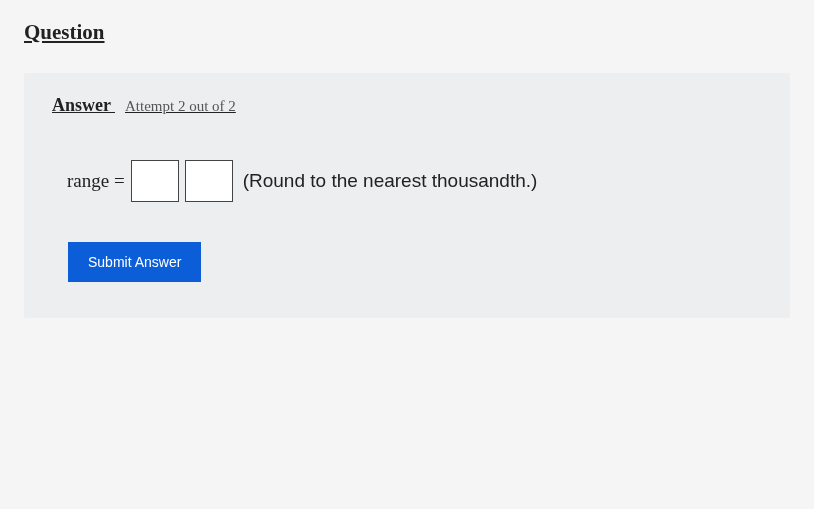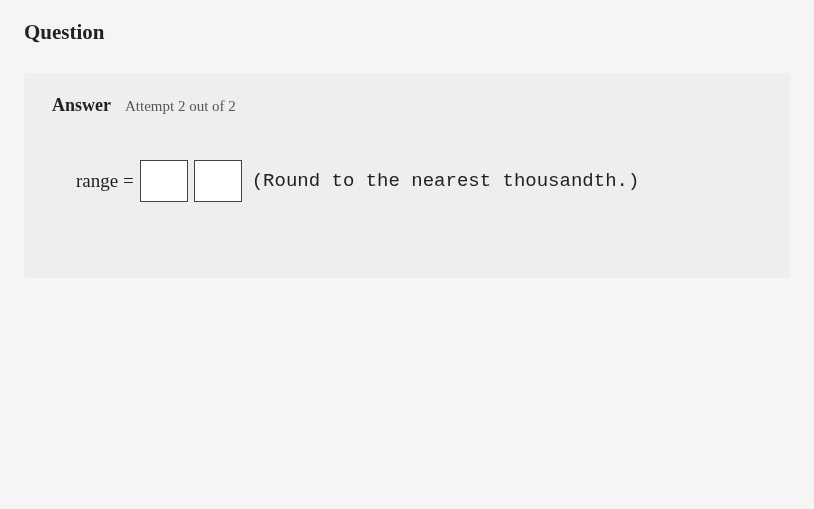--- a/index.html
+++ b/index.html
@@ -13,73 +13,75 @@
       font-family: Georgia, 'Times New Roman', serif;
       background: #f5f5f5;
       color: #222;
       padding: 20px 24px;
       overflow: hidden;
     }
     .question-header {
       font-weight: bold;
       font-size: 21px;
       margin-bottom: 28px;
+      text-decoration: underline;
     }
     .prompt-text {
       font-size: 21px;
       margin-bottom: 26px;
       line-height: 1.4;
     }
     .data-set {
       font-size: 24px;
       margin-bottom: 36px;
       font-family: 'Times New Roman', serif;
     }
     .answer-panel {
       background: #eceef0;
       padding: 22px 28px 36px 28px;
       border-radius: 2px;
     }
     .answer-header {
       margin-bottom: 44px;
+      text-decoration: underline;
     }
     .answer-label {
       font-weight: bold;
       font-size: 18px;
       color: #222;
     }
     .attempt-text {
       font-size: 15px;
       color: #555;
       margin-left: 10px;
     }
     .inputs-row {
       display: flex;
       align-items: center;
       flex-wrap: nowrap;
       font-size: 19px;
       margin-bottom: 40px;
-      margin-left: 24px;
+      margin-left: 15px;
       gap: 6px;
       white-space: nowrap;
     }
     .eq-label {
       font-family: 'Times New Roman', serif;
     }
     .answer-input {
       width: 48px;
       height: 42px;
       border: 1.5px solid #444;
       background: #fff;
       font-size: 18px;
       text-align: center;
       padding: 2px;
     }
     .round-note {
-      font-family: Liberation Mono, monospace;
+      font-family: Liberation Sans, sans-serif;
       margin-left: 4px;
     }
     .submit-btn {
       background: #0b5ed7;
       color: #fff;
       border: none;
       padding: 12px 20px;
       font-size: 14px;
       font-family: Arial, sans-serif;
       cursor: pointer;
@@ -99,13 +101,14 @@
     <span class="attempt-text">Attempt 2 out of 2</span>
   </div>
 
   <div class="inputs-row">
     <span class="eq-label">range =</span>
     <input type="text" class="answer-input" value="" style="">
     <input type="text" class="answer-input" value="" style="">
     <span class="round-note">(Round to the nearest thousandth.)</span>
   </div>
 
+  <button class="submit-btn">Submit Answer</button>
 </div>
 
 </body></html>

